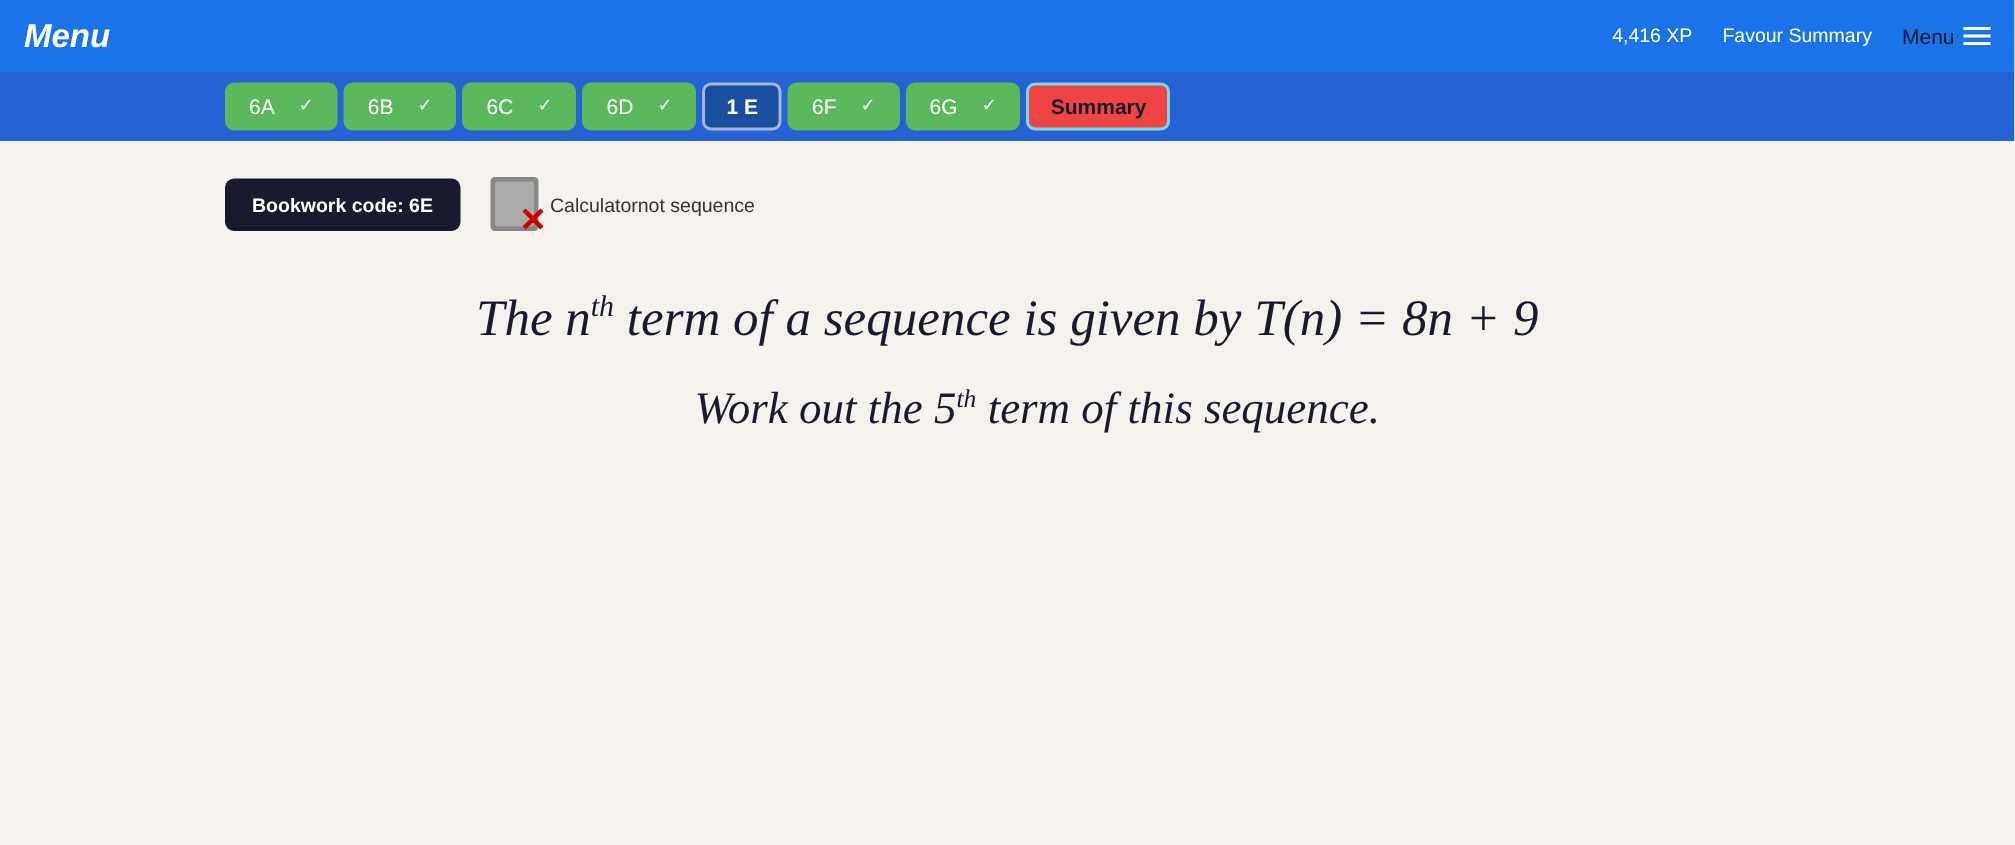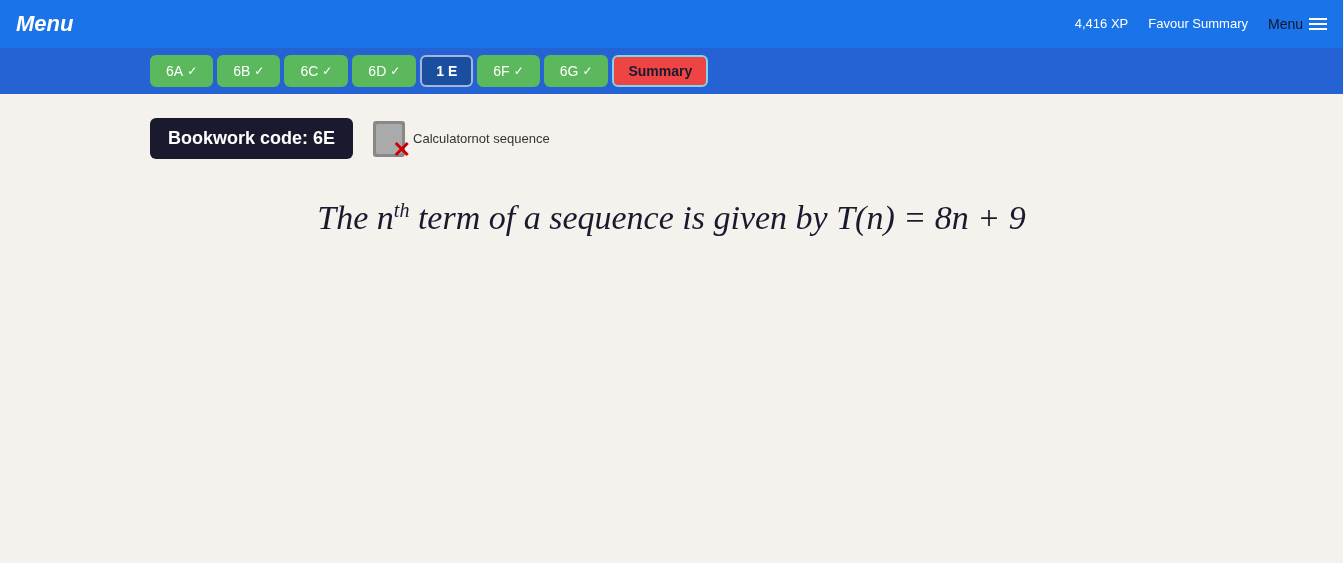--- a/index.html
+++ b/index.html
@@ -86,22 +86,22 @@
       width: 100%;
       height: 46px;
       display: flex;
       align-items: center;
       padding: 0 150px;
       gap: 4px;
     }
 
     .nav-tab {
       display: flex;
-      align-items: center;
-      gap: 4px;
+      align-items: flex-start;
+      gap: 16px;
       padding: 6px 14px;
       border-radius: 6px;
       cursor: pointer;
       font-size: 14px;
       color: white;
       border: 2px solid rgba(255,255,255,0.5);
       background: transparent;
       font-family: Arial, sans-serif;
     }
 
@@ -146,21 +146,21 @@
       gap: 20px;
       margin-bottom: 30px;
       margin-left: 120px;
     }
 
     .bookwork-code-box {
       background: #1a1a2e;
       color: white;
       padding: 10px 18px;
       border-radius: 6px;
-      font-size: 18px;
+      font-size: 13px;
       font-weight: bold;
     }
 
     .calculator-not-allowed {
       display: flex;
       align-items: center;
       gap: 8px;
       font-size: 14px;
       color: #333;
     }
@@ -299,14 +299,17 @@
         <span>Calculator</span>
         <span>not sequence</span>
       </div>
     </div>
   </div>
 
   <div class="question-area">
     <div class="nth-term-line">
       <span>The <em>n</em><sup>th</sup> term of a sequence is given by <em>T</em>(<em>n</em>) = 8<em>n</em> + 9</span>
     </div>
+    <div class="work-out-line">
+      <span>Work out the 5<sup>th</sup> term of this sequence.</span>
+    </div>
   </div>
 </div>
 
 </body></html>

